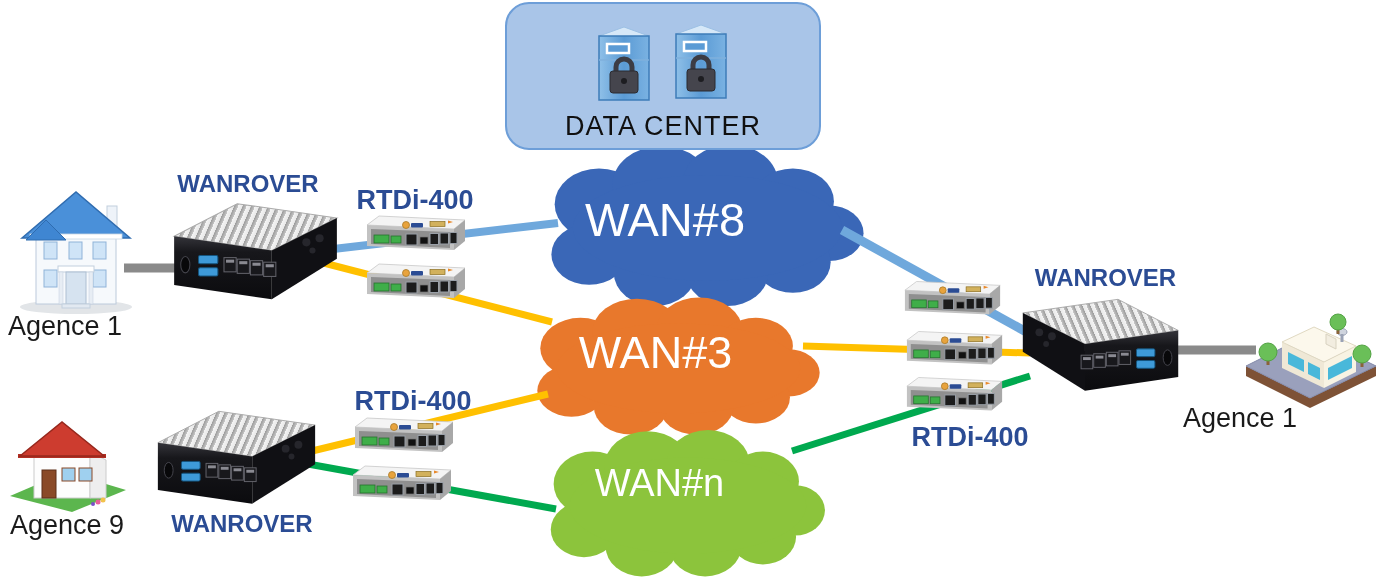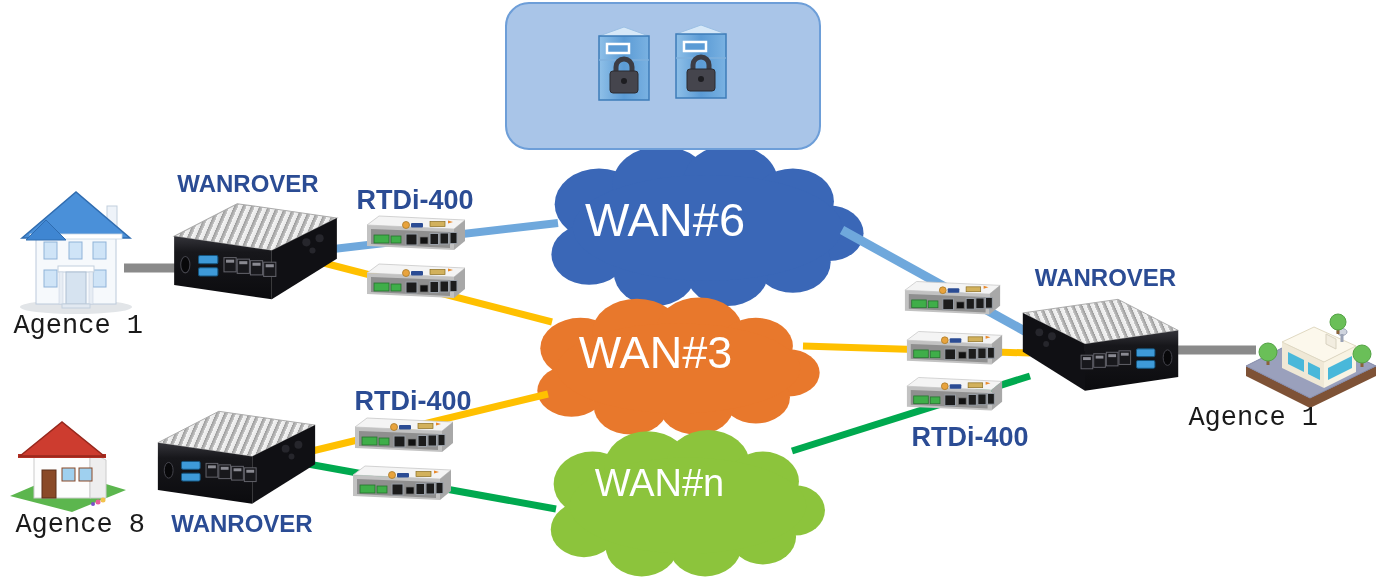--- a/index.html
+++ b/index.html
@@ -27,22 +27,22 @@
   .device svg{width:100%;height:100%;display:block;}
   .mirror svg{transform:scaleX(-1);}
   .site-icon{position:absolute;z-index:4;}
   .site-icon svg{width:100%;height:100%;display:block;}
   .dev-label{
     position:absolute;z-index:5;text-align:center;font-weight:700;font-size:27px;
     color:var(--device-label,#2B4C94);white-space:nowrap;
   }
   .dev-label.big{font-size:24px;}
   .site-label{
-    position:absolute;z-index:5;text-align:right;font-size:27px;
-    color:var(--site-label,#1A1A1A);white-space:nowrap;font-family:Liberation Mono, monospace;
+    position:absolute;z-index:5;text-align:left;font-size:27px;
+    color:var(--site-label,#1A1A1A);white-space:nowrap;
   }
 </style>
 </head>
 <body>
 
 <div class="stage">
 
   <svg class="layer" width="1400" height="584" viewBox="0 0 1400 584">
     <defs>
       <g id="cloudShape">
@@ -103,23 +103,24 @@
         <rect x="4" y="12" width="50" height="64" fill="url(#srvGrad)" stroke="#3e7cb8" stroke-width="1.5"></rect>
         <rect x="12" y="20" width="22" height="9" fill="#5b9bd5" stroke="#ffffff" stroke-width="2.5"></rect>
         <line x1="4" y1="36" x2="54" y2="36" stroke="#7fb0dc" stroke-width="1.5"></line>
         <g>
           <path d="M21,49 v-6 a8,8 0 0 1 16,0 v6" fill="none" stroke="#3c3c44" stroke-width="5"></path>
           <rect x="15" y="47" width="28" height="22" rx="3" fill="#45454d" stroke="#2b2b31"></rect>
           <circle cx="29" cy="57" r="3" fill="#1d1d21"></circle>
         </g>
       </svg>
     </div>
-  </div>
-
-  <div class="cloud-label" style="left:555px;top:192px;width:220px;font-size:47px;">WAN#6</div>
+    <div class="dc-label">DATA CENTER</div>
+  </div>
+
+  <div class="cloud-label" style="left:555px;top:192px;width:220px;font-size:47px;">WAN#8</div>
   <div class="cloud-label" style="left:548px;top:327px;width:215px;font-size:45px;">WAN#3</div>
   <div class="cloud-label" style="left:552px;top:462px;width:215px;font-size:38px;">WAN#n</div>
 
   <svg width="0" height="0" style="position:absolute">
     <defs>
       <linearGradient id="wrBody" x1="0" y1="0" x2="0" y2="1">
         <stop offset="0" stop-color="#34343a"></stop>
           <stop offset="0.25" stop-color="#17171b"></stop>
           <stop offset="1" stop-color="#0b0b0e"></stop>
       </linearGradient>
@@ -290,16 +291,16 @@
   </div>
 
   <div class="dev-label big" style="left:168px;top:170px;width:160px;">WANROVER</div>
   <div class="dev-label" style="left:356px;top:185px;width:118px;">RTDi-400</div>
   <div class="dev-label" style="left:354px;top:386px;width:118px;">RTDi-400</div>
   <div class="dev-label big" style="left:158px;top:510px;width:168px;">WANROVER</div>
   <div class="dev-label big" style="left:1028px;top:264px;width:155px;">WANROVER</div>
   <div class="dev-label" style="left:910px;top:422px;width:120px;">RTDi-400</div>
 
   <div class="site-label" style="left:8px;top:311px;width:135px;">Agence 1</div>
-  <div class="site-label" style="left:10px;top:510px;width:135px;">Agence 8</div>
+  <div class="site-label" style="left:10px;top:510px;width:135px;">Agence 9</div>
   <div class="site-label" style="left:1183px;top:403px;width:135px;">Agence 1</div>
 
 </div>
 
 </body></html>

